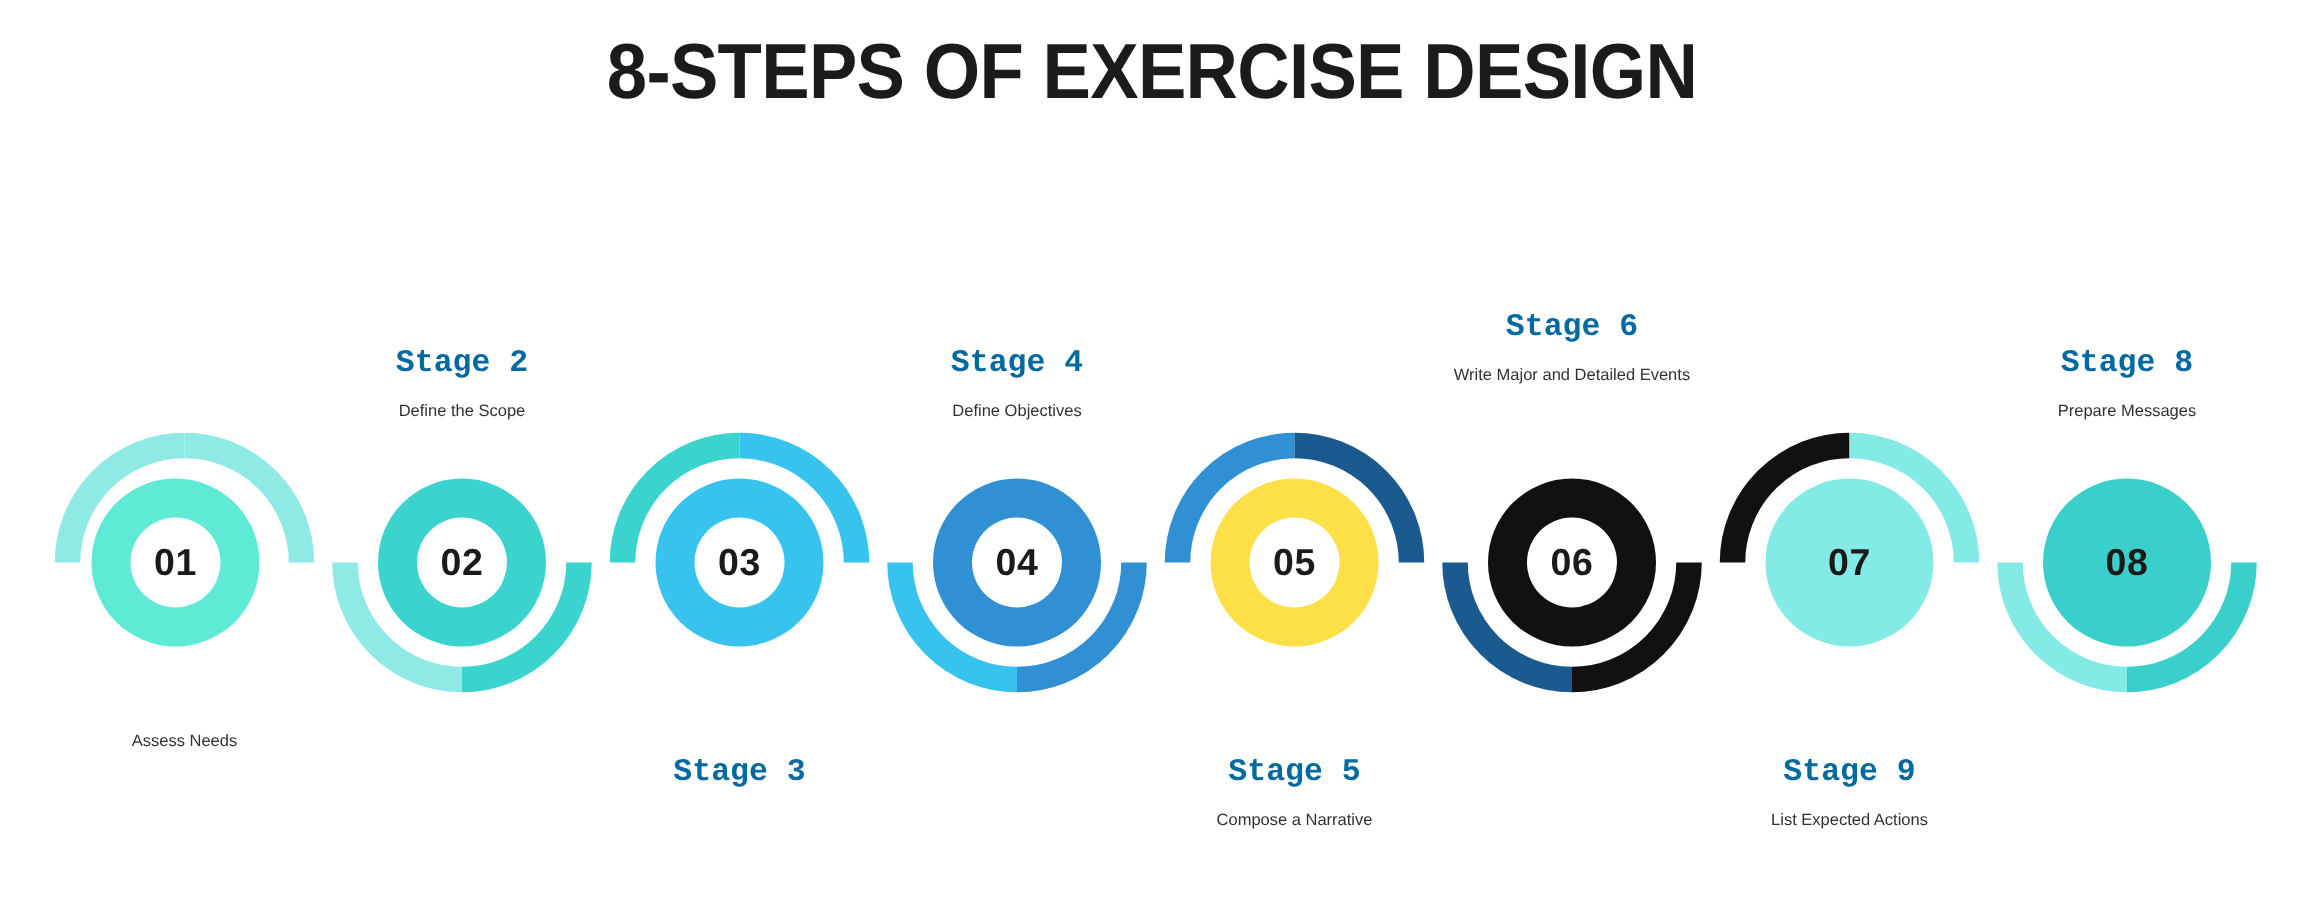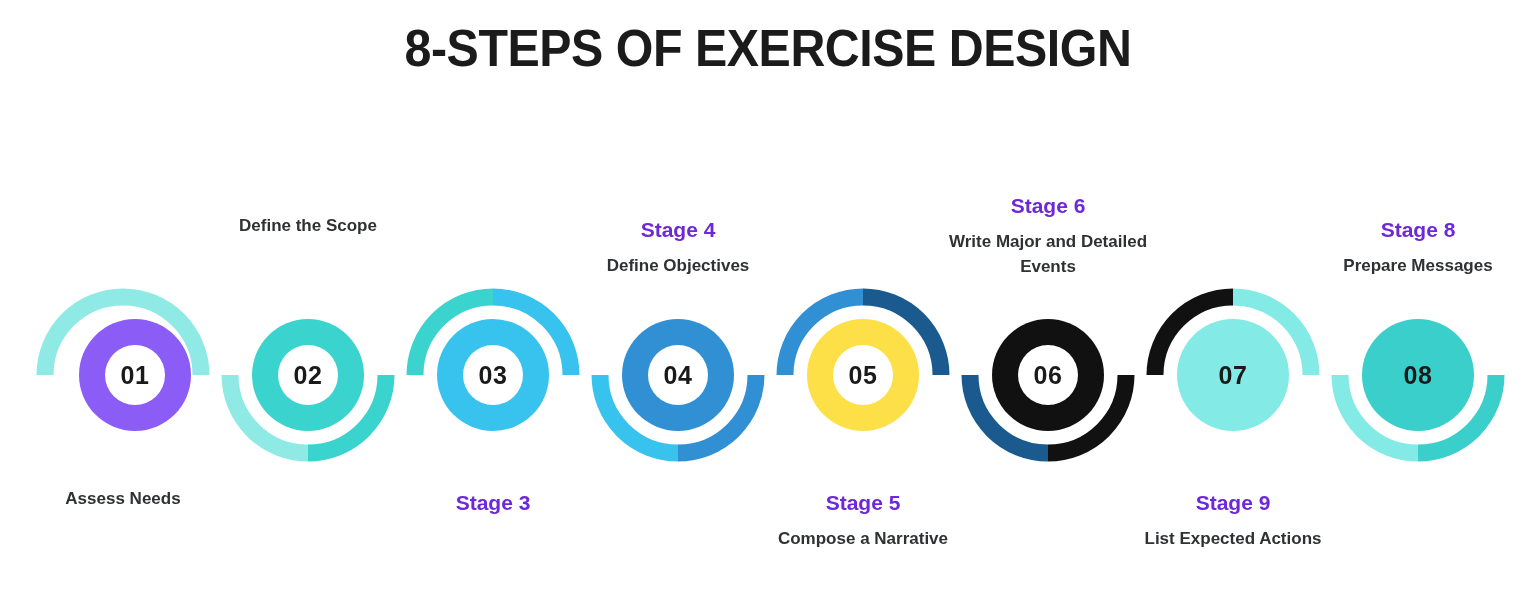--- a/index.html
+++ b/index.html
@@ -72,28 +72,28 @@
   }
   .label-block{
     position:absolute;
     width:240px;
     text-align:center;
     color:#1f1f1f;
   }
   .label-block .stage-title{
     font-size:21px;
     font-weight:700;
-    color:#6d28d9;
+    color:#0369a1;
     line-height:1.15;
-    margin:4px 0 12px 0;
-    font-family:Liberation Sans, sans-serif;
+    margin:17px 0 12px 0;
+    font-family:Liberation Mono, monospace;
   }
   .label-block .stage-desc{
-    font-size:17px;
-    font-weight:700;
+    font-size:11px;
+    font-weight:400;
     color:#2f3134;
     line-height:1.45;
     margin:0;
     font-family:"Liberation Sans", sans-serif;
   }
 </style>
 </head>
 <body>
 
 <div id="infographic">
@@ -115,21 +115,21 @@
         <path d="M 970 375 A 78 78 0 0 0 1048 453" stroke="#1B5A8E"></path>
         <path d="M 1048 453 A 78 78 0 0 0 1126 375" stroke="#111111"></path>
         <path d="M 1155 375 A 78 78 0 0 1 1233 297" stroke="#111111"></path>
         <path d="M 1233 297 A 78 78 0 0 1 1311 375" stroke="#83EAE6"></path>
         <path d="M 1340 375 A 78 78 0 0 0 1418 453" stroke="#83EAE6"></path>
         <path d="M 1418 453 A 78 78 0 0 0 1496 375" stroke="#3ACFCB"></path>
       </g>
   </svg>
 
   <div id="nodes-layer">
-      <div class="stage-node donut" style="left: 79px; top: 319px; background: #8b5cf6;">
+      <div class="stage-node donut" style="left: 61px; top: 319px; background: #5eead4;">
         <div class="inner">
           <span class="num">01</span>
         </div>
       </div>
       <div class="stage-node donut" style="left: 252px; top: 319px; background: rgb(59, 211, 206);">
         <div class="inner">
           <span class="num">02</span>
         </div>
       </div>
       <div class="stage-node donut" style="left: 437px; top: 319px; background: rgb(56, 195, 239);">
@@ -161,20 +161,21 @@
         <div class="inner">
           <span class="num">08</span>
         </div>
       </div>
     </div>
   <div id="labels-layer">
       <div class="label-block" style="left: 3px; top: 487px;">
         <div class="stage-desc">Assess Needs</div>
       </div>
       <div class="label-block" style="left: 188px; top: 214px;">
+        <div class="stage-title">Stage 2</div>
         <div class="stage-desc">Define the Scope</div>
       </div>
       <div class="label-block" style="left: 373px; top: 487px;">
         <div class="stage-title">Stage 3</div>
       </div>
       <div class="label-block" style="left: 558px; top: 214px;">
         <div class="stage-title">Stage 4</div>
         <div class="stage-desc">Define Objectives</div>
       </div>
       <div class="label-block" style="left: 743px; top: 487px;">

